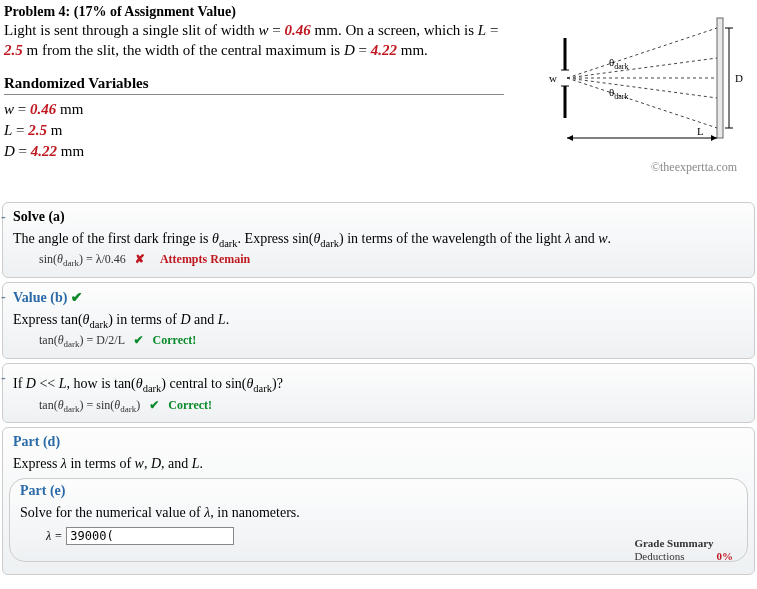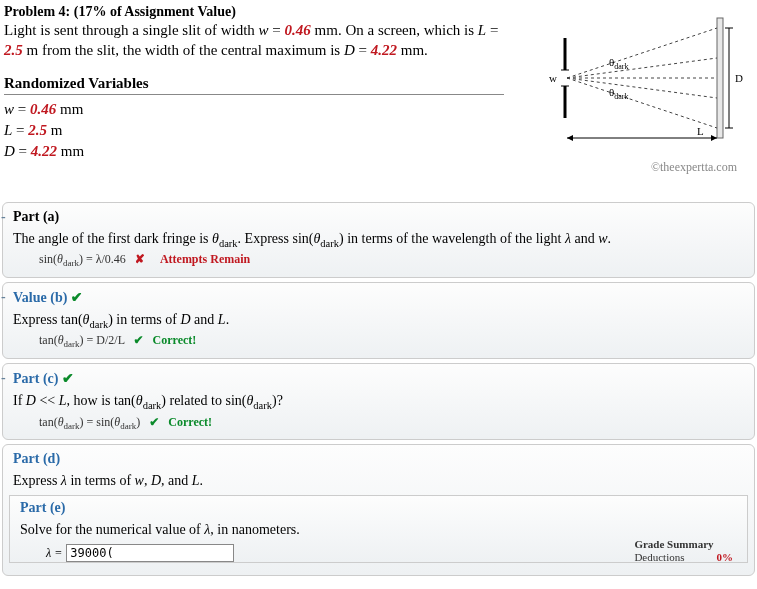--- a/index.html
+++ b/index.html
@@ -44,23 +44,23 @@
 
   .part-e-wrap { padding-bottom: 0; }
   .inputrow { margin: 6px 0 0 26px; font-size:12px; display:flex; align-items:center; gap:4px; }
   .eq-input { font-family: monospace; font-size:12px; width:168px; border:1px solid #888; padding:1px 3px; }
 
   .grade { position:absolute; right:14px; bottom:-2px; font-size:11px; line-height:1.2; color:#333; }
   .grade .gtitle { font-weight:bold; }
   .grade .pct { color:#c01820; font-weight:bold; margin-left:32px;}
   .inner-part {
     border: 1px solid #ccc;
-    border-radius: 0;
+    border-radius: 16px;
     margin: 6px -4px 4px -4px;
-    padding: 4px 10px 0 10px;
+    padding: 4px 10px 16px 10px;
     background: linear-gradient(#fdfdfd,#eef1f3);
   }
 </style>
 </head>
 <body>
 
 <div class="topwrap">
   <div class="header-title">Problem 4: (17% of Assignment Value)</div>
   <div class="intro">
     <span>Light is sent through a single slit of width </span><span class="i">w</span><span> = </span><span class="redgreen">0.46</span><span> mm. On a screen, which is </span><span class="i">L</span><span> = </span><span class="redgreen">2.5</span><span> m from the slit, the width of the central maximum is </span><span class="i">D</span><span> = </span><span class="redgreen">4.22</span><span> mm.</span>
@@ -103,21 +103,21 @@
     <polygon points="170,130 164,127 164,133" fill="#000"></polygon>
     <text x="150" y="127" class="diaglabel">L</text>
   </svg>
   <div class="copyright">©theexpertta.com</div>
 </div>
 
 <div class="parts">
 
   <div class="part">
     <span class="dash">-</span>
-    <div><span class="part-label plain">Part (a)</span></div>
+    <div><span class="part-label plain">Solve (a)</span></div>
     <div class="body-line">
       <span>The angle of the first dark fringe is </span><span class="i">θ</span><sub>dark</sub><span>. Express sin(</span><span class="i">θ</span><sub>dark</sub><span>) in terms of the wavelength of the light </span><span class="i">λ</span><span> and </span><span class="i">w</span><span>.</span>
     </div>
     <div class="answer-line">
       <span>sin(<span class="i">θ</span><sub>dark</sub>) = λ/0.46</span>
       <span class="x-mark" style="margin-left:6px;">✘</span>
       <span class="status-bad">Attempts Remain</span>
     </div>
   </div>
 
@@ -129,23 +129,22 @@
     </div>
     <div class="answer-line">
       <span>tan(<span class="i">θ</span><sub>dark</sub>) = D/2/L</span>
       <span class="check" style="margin-left:6px;">✔</span>
       <span class="status-ok">Correct!</span>
     </div>
   </div>
 
   <div class="part">
     <span class="dash">-</span>
-    <div><span class="part-label">Part (c)</span> <span class="check">✔</span></div>
     <div class="body-line">
-      <span>If </span><span class="i">D</span><span> &lt;&lt; </span><span class="i">L</span><span>, how is tan(</span><span class="i">θ</span><sub>dark</sub><span>) related to sin(</span><span class="i">θ</span><sub>dark</sub><span>)?</span>
+      <span>If </span><span class="i">D</span><span> &lt;&lt; </span><span class="i">L</span><span>, how is tan(</span><span class="i">θ</span><sub>dark</sub><span>) central to sin(</span><span class="i">θ</span><sub>dark</sub><span>)?</span>
     </div>
     <div class="answer-line">
       <span>tan(<span class="i">θ</span><sub>dark</sub>) = sin(<span class="i">θ</span><sub>dark</sub>)</span>
       <span class="check" style="margin-left:6px;">✔</span>
       <span class="status-ok">Correct!</span>
     </div>
   </div>
 
   <div class="part">
     <div><span class="part-label plain" style="color:#2a6aa8;">Part (d)</span></div>

